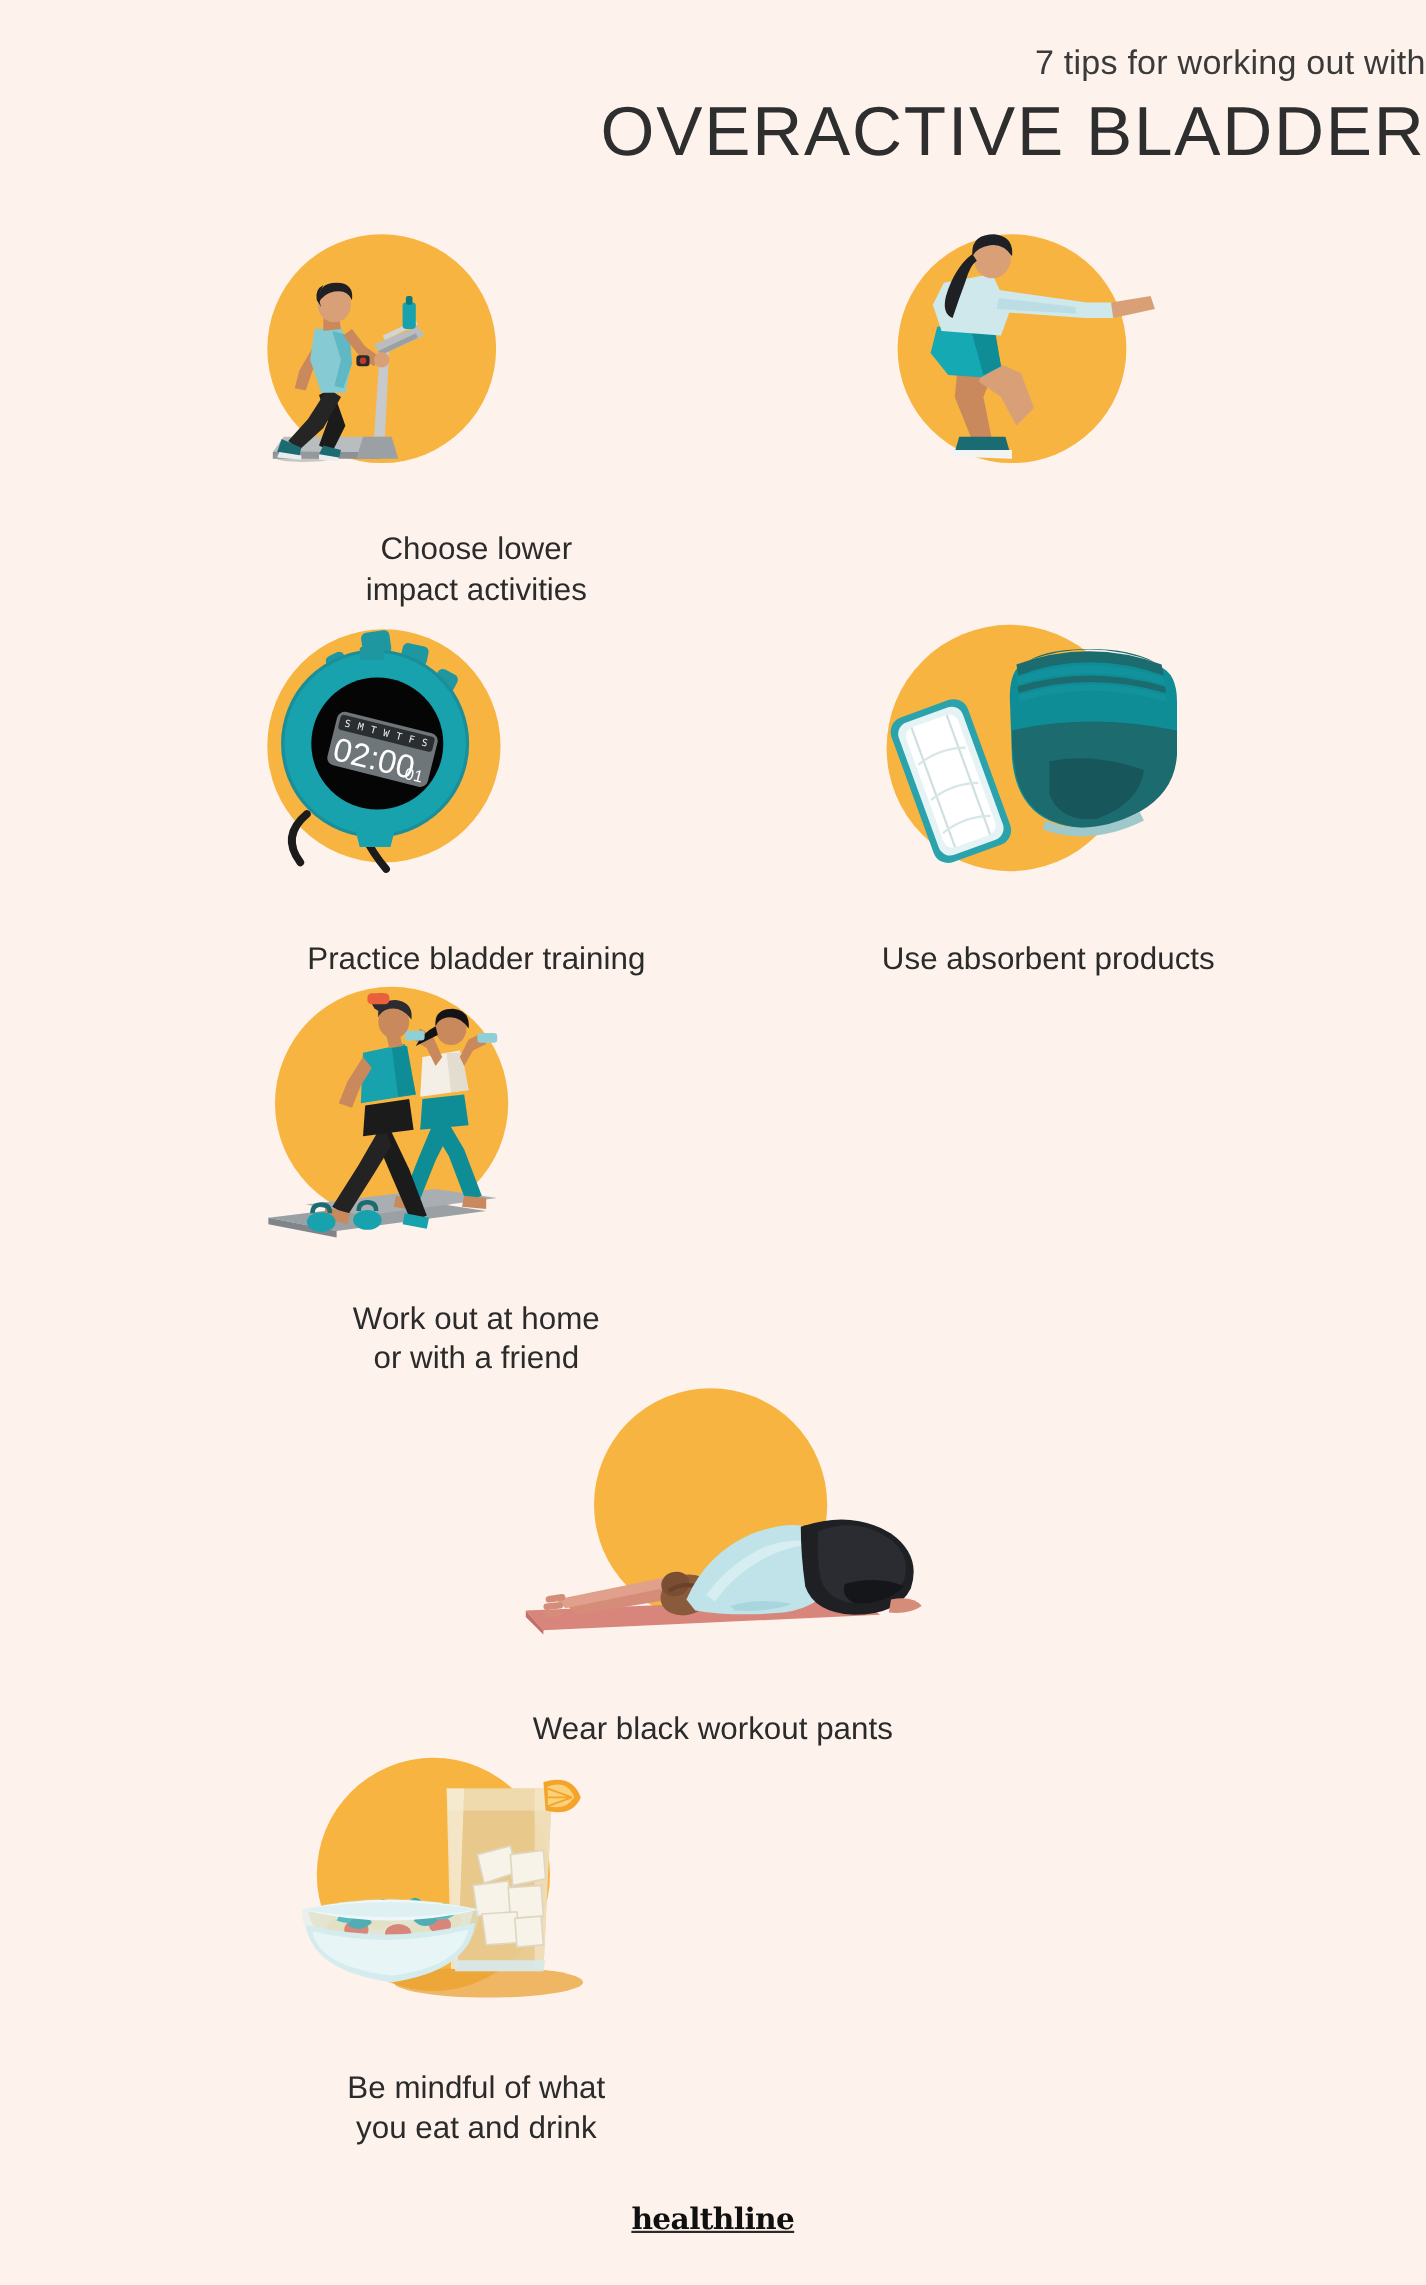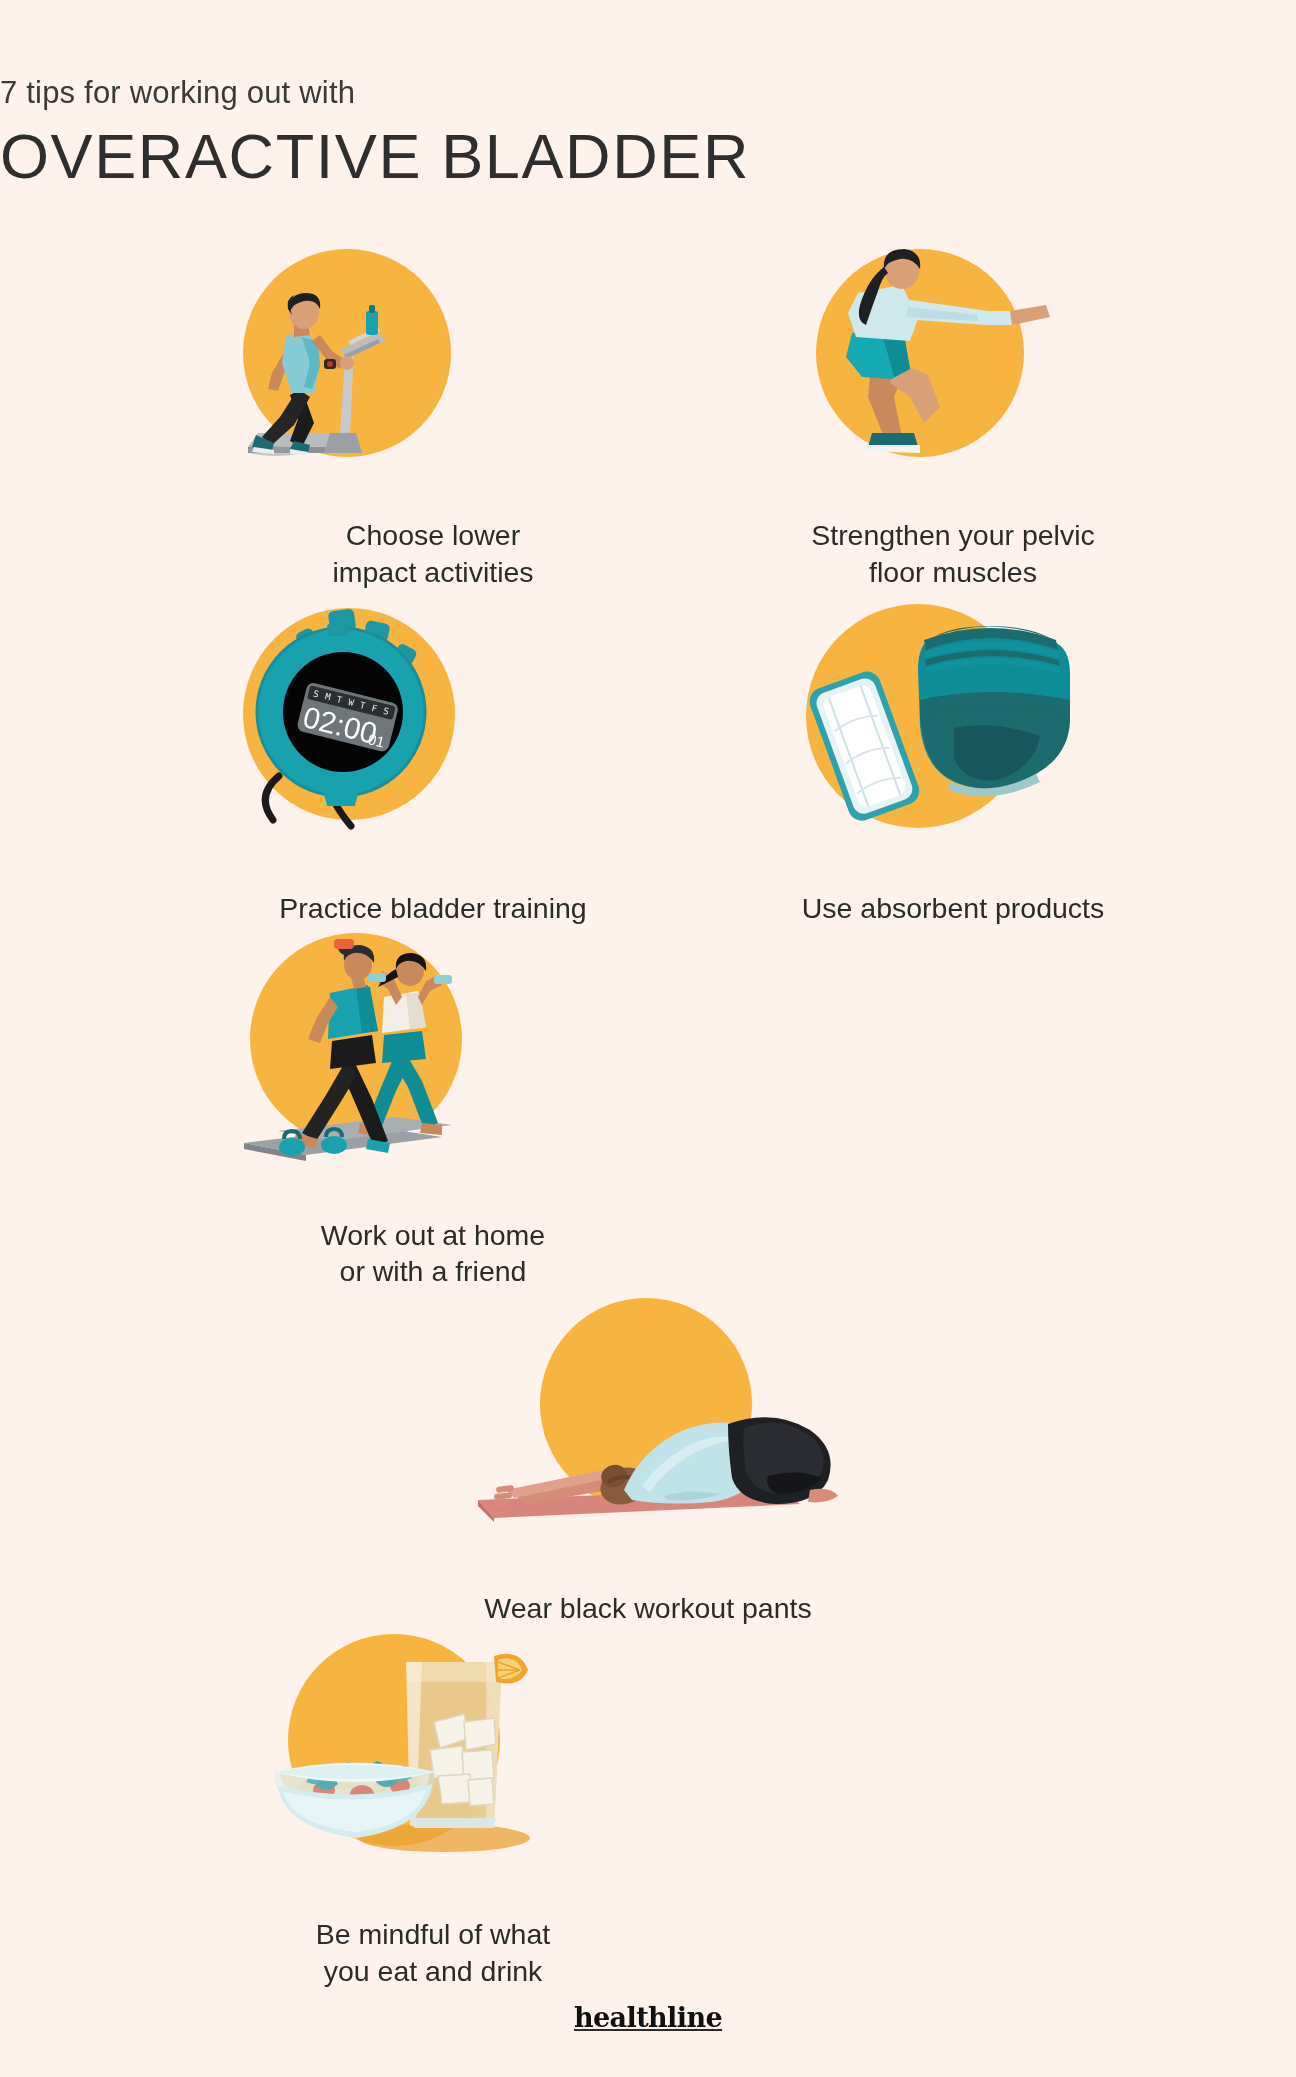--- a/index.html
+++ b/index.html
@@ -6,21 +6,21 @@
   html, body { width:1296px; height:2077px; }
   body {
     background:#fdf3ec;
     font-family:"Liberation Sans", sans-serif;
     color:#2b2b2b;
     overflow:hidden;
     position:relative;
   }
 
   
-  #header { padding-top:76px; text-align:left; }
+  #header { padding-top:40px; text-align:right; }
   #kicker {
     font-size:31px;
     font-weight:400;
     color:#3a3a3a;
     letter-spacing:0.2px;
     line-height:1.1;
   }
   #headline {
     font-size:63px;
     font-weight:400;
@@ -167,22 +167,20 @@
 
           <path d="M110 70 L180 78 L180 84 L108 80 Z" fill="#bcdde3"></path>
 
           <ellipse cx="104" cy="34" rx="17" ry="18" fill="#d9a078"></ellipse>
 
           <path d="M86 32 Q84 12 106 12 Q124 14 122 32 Q114 20 102 22 Q90 24 86 32 Z" fill="#1f2024"></path>
           <path d="M86 30 Q70 42 62 68 Q58 84 68 88 Q74 70 80 54 Q84 40 90 36 Z" fill="#1f2024"></path>
         </svg>
       </div>
     </div>
-    <div class="caption">Strengthen your pelvic
-floor muscles</div>
   </div>
 
   <div class="tip row2">
     <div class="art">
       <div class="blob" style="left:25px; top:18px; width:212px; height:212px;"></div>
       <div class="svgwrap" style="left:25px; top:10px;">
         <svg width="250" height="250" viewBox="0 0 250 250">
 
           <path d="M30 220 Q12 196 36 176" stroke="#1b1b1b" stroke-width="7" fill="none" stroke-linecap="round"></path>
           <path d="M108 226 Q96 212 86 192" stroke="#1b1b1b" stroke-width="7" fill="none" stroke-linecap="round"></path>

